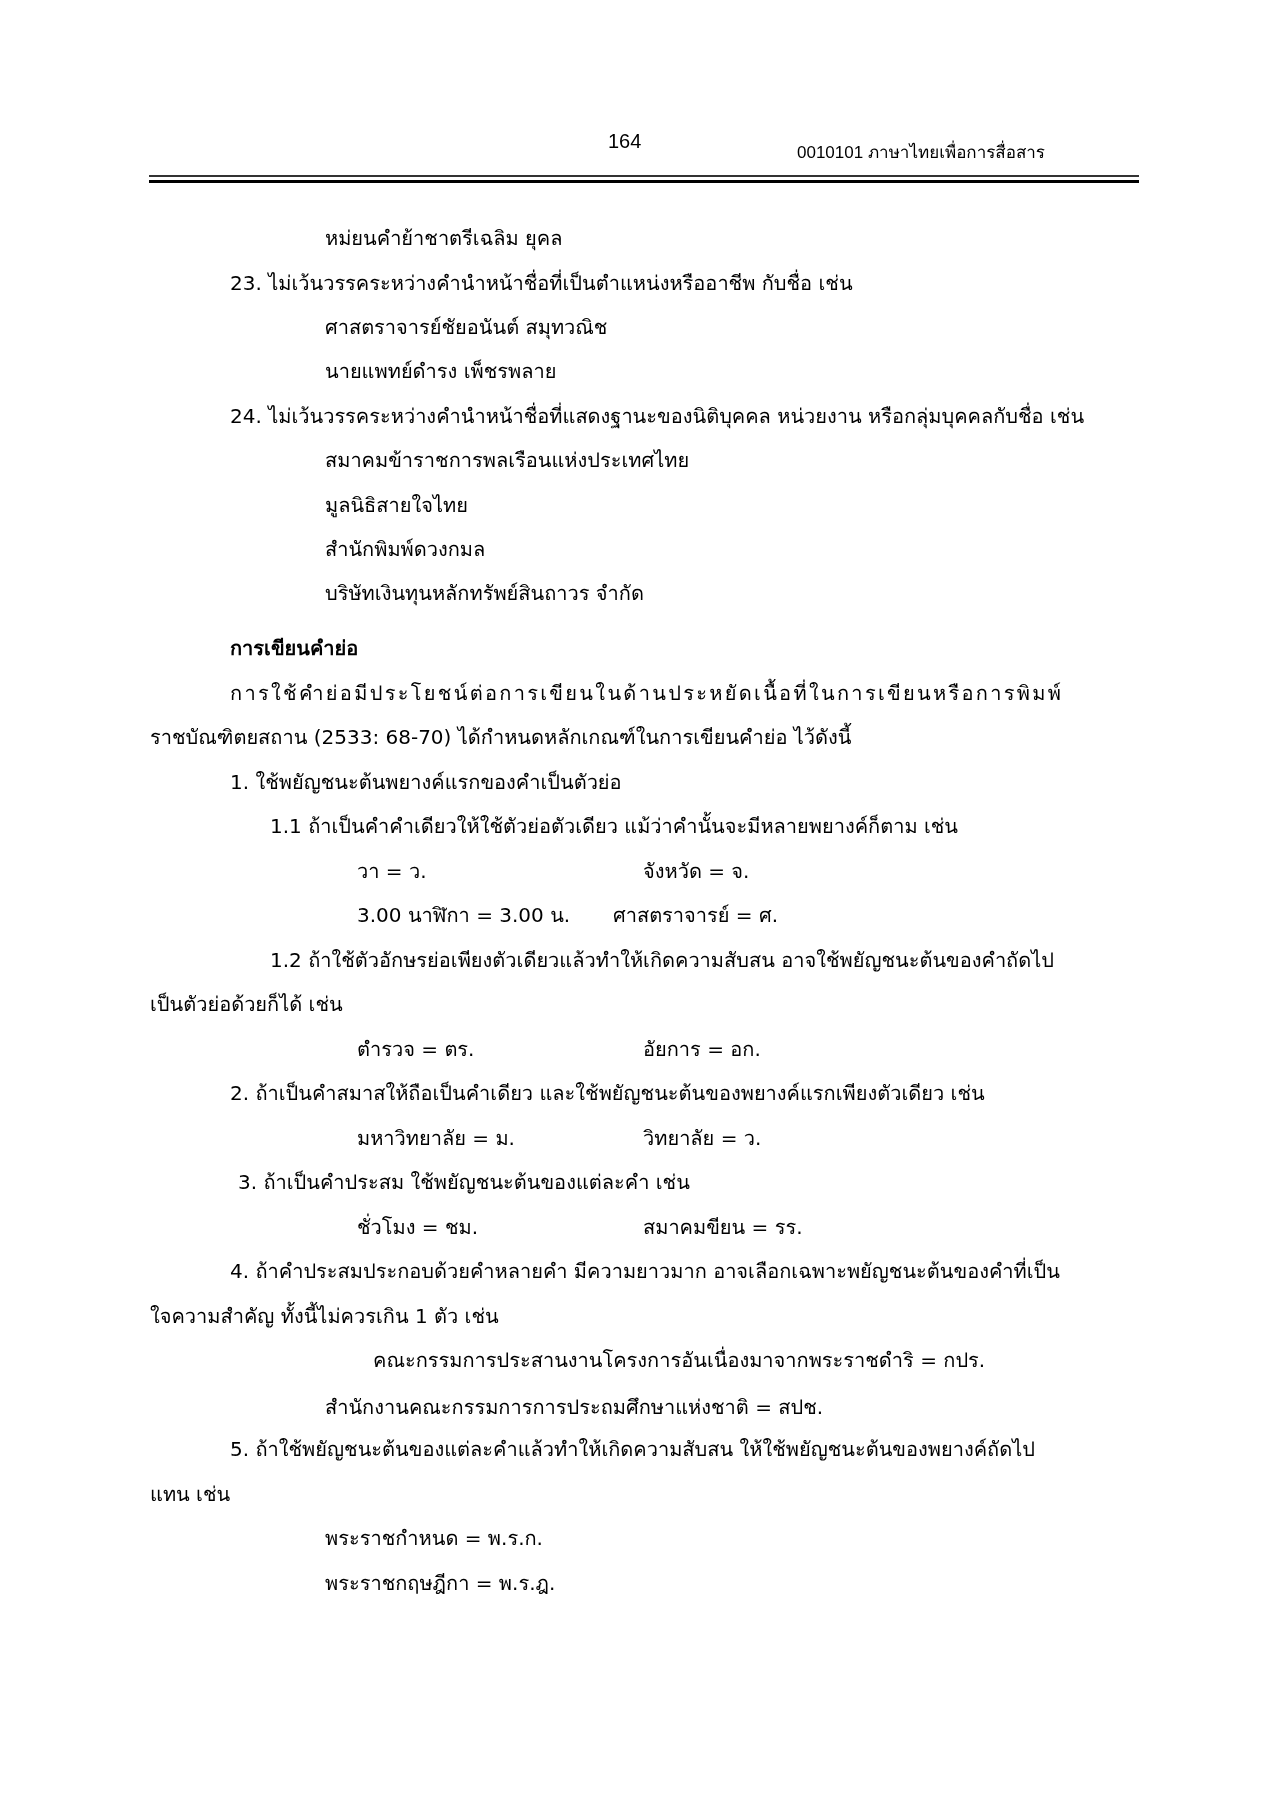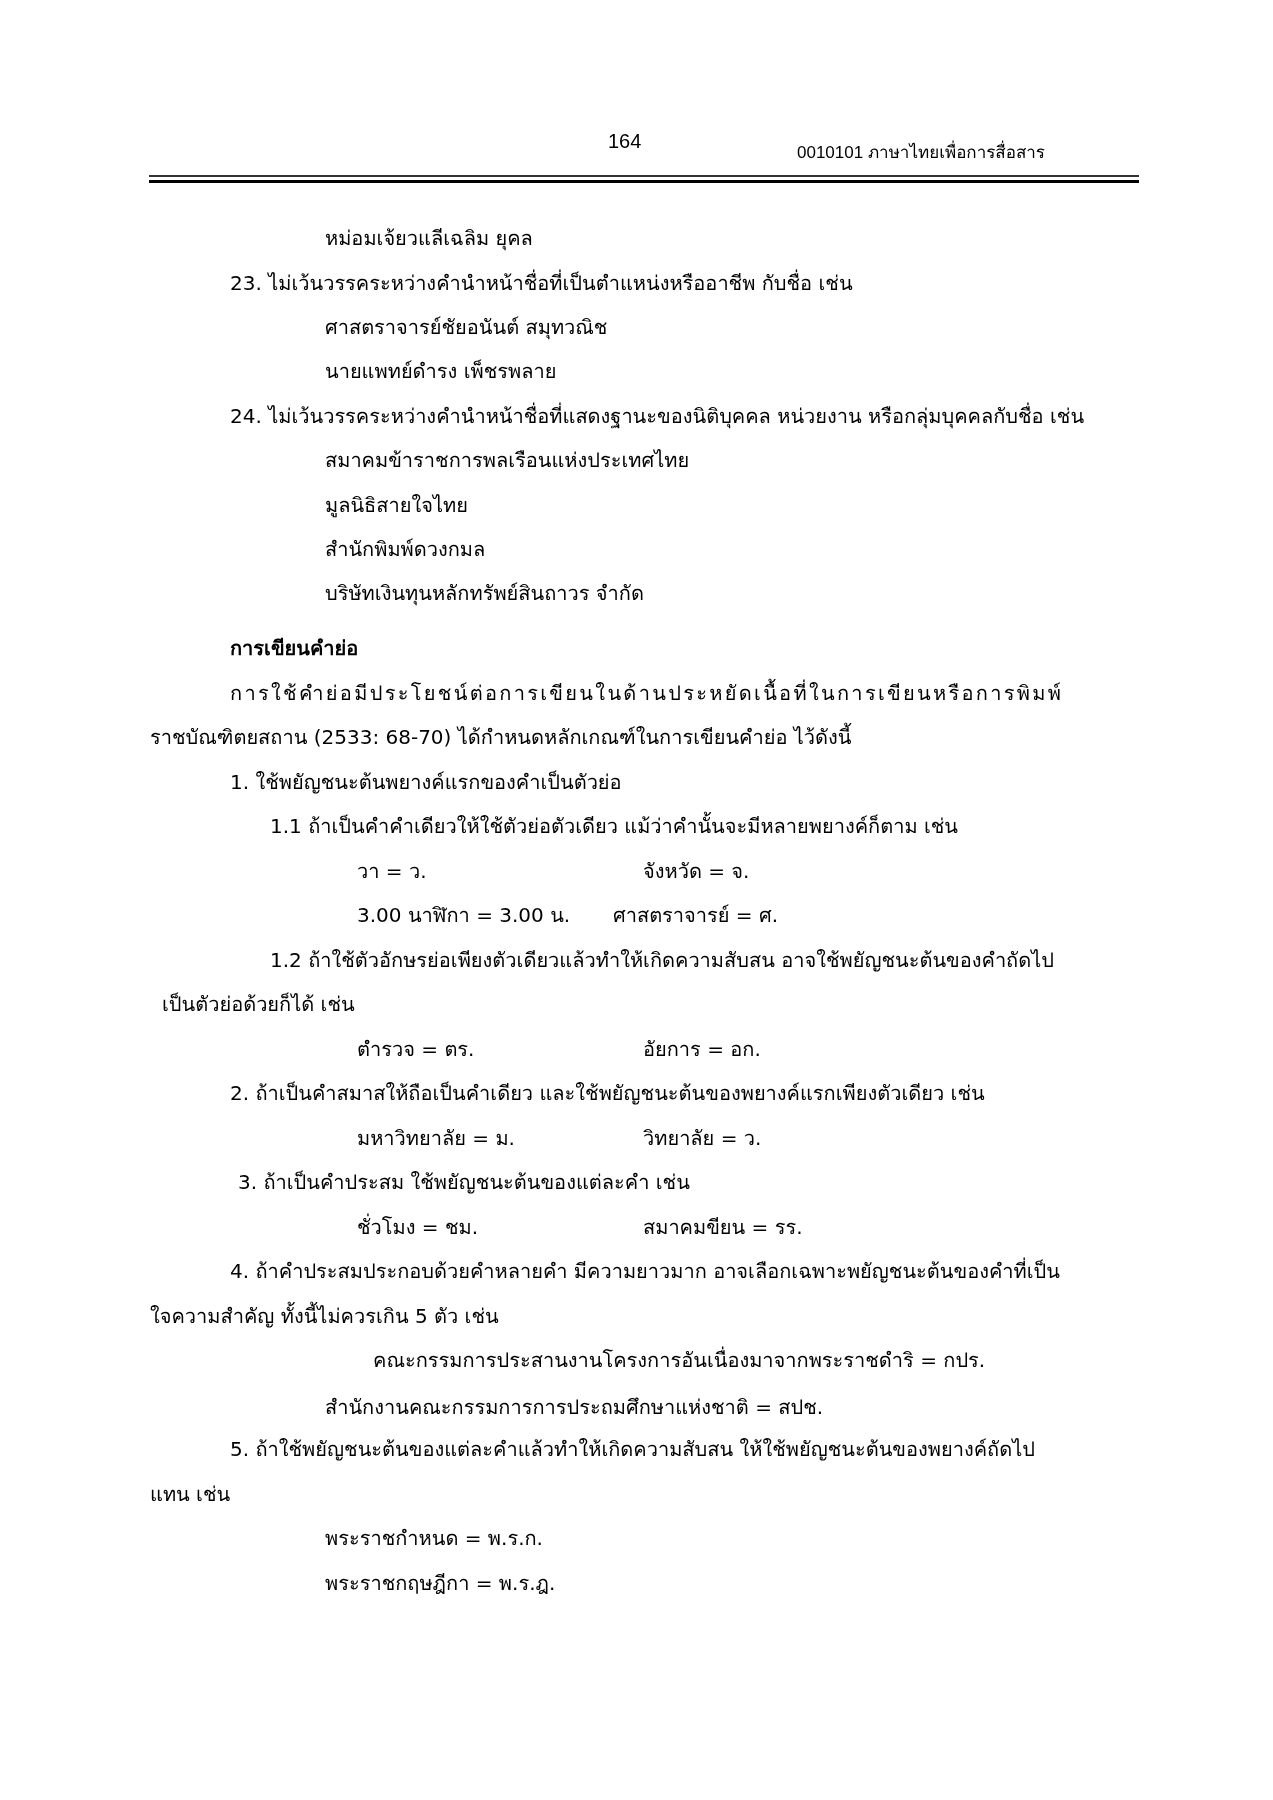--- a/index.html
+++ b/index.html
@@ -33,49 +33,49 @@
 <body>
 
 <div>
   <span class="page-num">164</span>
   <span class="course-title">0010101 ภาษาไทยเพื่อการสื่อสาร</span>
   <div class="rule-thin"></div>
   <div class="rule-thick"></div>
 </div>
 
 <div id="body-text">
-    <div class="line" style="left: 325px; top: 224px;">หม่อมเจ้ยวแลีเฉลิม ยุคล</div>
+    <div class="line" style="left: 325px; top: 224px;">หม่ยนคำย้าชาตรีเฉลิม ยุคล</div>
     <div class="line" style="left: 230px; top: 269px;">23. ไม่เว้นวรรคระหว่างคำนำหน้าชื่อที่เป็นตำแหน่งหรืออาชีพ กับชื่อ เช่น</div>
     <div class="line" style="left: 325px; top: 313px;">ศาสตราจารย์ชัยอนันต์ สมุทวณิช</div>
     <div class="line" style="left: 325px; top: 357px;">นายแพทย์ดำรง เพ็ชรพลาย</div>
     <div class="line" style="left: 230px; top: 402px;">24. ไม่เว้นวรรคระหว่างคำนำหน้าชื่อที่แสดงฐานะของนิติบุคคล หน่วยงาน หรือกลุ่มบุคคลกับชื่อ เช่น</div>
     <div class="line" style="left: 325px; top: 446px;">สมาคมข้าราชการพลเรือนแห่งประเทศไทย</div>
     <div class="line" style="left: 325px; top: 491px;">มูลนิธิสายใจไทย</div>
     <div class="line" style="left: 325px; top: 535px;">สำนักพิมพ์ดวงกมล</div>
     <div class="line" style="left: 325px; top: 579px;">บริษัทเงินทุนหลักทรัพย์สินถาวร จำกัด</div>
     <div class="line bold" style="left: 230px; top: 634px;">การเขียนคำย่อ</div>
     <div class="line spaced" style="left: 230px; top: 679px;">การใช้คำย่อมีประโยชน์ต่อการเขียนในด้านประหยัดเนื้อที่ในการเขียนหรือการพิมพ์</div>
     <div class="line" style="left: 150px; top: 723px;">ราชบัณฑิตยสถาน (2533: 68-70) ได้กำหนดหลักเกณฑ์ในการเขียนคำย่อ ไว้ดังนี้</div>
     <div class="line" style="left: 230px; top: 768px;">1.  ใช้พยัญชนะต้นพยางค์แรกของคำเป็นตัวย่อ</div>
     <div class="line" style="left: 270px; top: 812px;">1.1    ถ้าเป็นคำคำเดียวให้ใช้ตัวย่อตัวเดียว แม้ว่าคำนั้นจะมีหลายพยางค์ก็ตาม เช่น</div>
     <div class="line" style="left: 357px; top: 857px;">วา = ว.</div>
     <div class="line" style="left: 643px; top: 857px;">จังหวัด = จ.</div>
     <div class="line" style="left: 357px; top: 901px;">3.00 นาฬิกา = 3.00 น.</div>
     <div class="line" style="left: 613px; top: 901px; text-align: center;">ศาสตราจารย์ = ศ.</div>
     <div class="line" style="left: 270px; top: 946px;">1.2    ถ้าใช้ตัวอักษรย่อเพียงตัวเดียวแล้วทำให้เกิดความสับสน อาจใช้พยัญชนะต้นของคำถัดไป</div>
-    <div class="line" style="left: 150px; top: 990px; margin-left: 12px;">เป็นตัวย่อด้วยก็ได้ เช่น</div>
+    <div class="line" style="left: 150px; top: 990px;">เป็นตัวย่อด้วยก็ได้ เช่น</div>
     <div class="line" style="left: 357px; top: 1035px;">ตำรวจ = ตร.</div>
     <div class="line" style="left: 643px; top: 1035px;">อัยการ = อก.</div>
     <div class="line" style="left: 230px; top: 1079px;">2.  ถ้าเป็นคำสมาสให้ถือเป็นคำเดียว และใช้พยัญชนะต้นของพยางค์แรกเพียงตัวเดียว เช่น</div>
     <div class="line" style="left: 357px; top: 1124px;">มหาวิทยาลัย = ม.</div>
     <div class="line" style="left: 643px; top: 1124px;">วิทยาลัย = ว.</div>
     <div class="line" style="left: 238px; top: 1168px;">3.  ถ้าเป็นคำประสม ใช้พยัญชนะต้นของแต่ละคำ เช่น</div>
     <div class="line" style="left: 357px; top: 1213px;">ชั่วโมง = ชม.</div>
     <div class="line" style="left: 643px; top: 1213px;">สมาคมขียน = รร.</div>
     <div class="line" style="left: 230px; top: 1257px;">4.  ถ้าคำประสมประกอบด้วยคำหลายคำ มีความยาวมาก อาจเลือกเฉพาะพยัญชนะต้นของคำที่เป็น</div>
-    <div class="line" style="left: 150px; top: 1302px;">ใจความสำคัญ ทั้งนี้ไม่ควรเกิน 5 ตัว เช่น</div>
+    <div class="line" style="left: 150px; top: 1302px;">ใจความสำคัญ ทั้งนี้ไม่ควรเกิน 1 ตัว เช่น</div>
     <div class="line" style="left: 325px; top: 1346px; margin-left: 48px;">คณะกรรมการประสานงานโครงการอันเนื่องมาจากพระราชดำริ = กปร.</div>
     <div class="line" style="left: 325px; top: 1393px;">สำนักงานคณะกรรมการการประถมศึกษาแห่งชาติ = สปช.</div>
     <div class="line" style="left: 230px; top: 1435px;">5.  ถ้าใช้พยัญชนะต้นของแต่ละคำแล้วทำให้เกิดความสับสน ให้ใช้พยัญชนะต้นของพยางค์ถัดไป</div>
     <div class="line" style="left: 150px; top: 1480px;">แทน เช่น</div>
     <div class="line" style="left: 325px; top: 1524px;">พระราชกำหนด = พ.ร.ก.</div>
     <div class="line" style="left: 325px; top: 1569px;">พระราชกฤษฎีกา = พ.ร.ฎ.</div>
   </div>
 
 </body></html>

